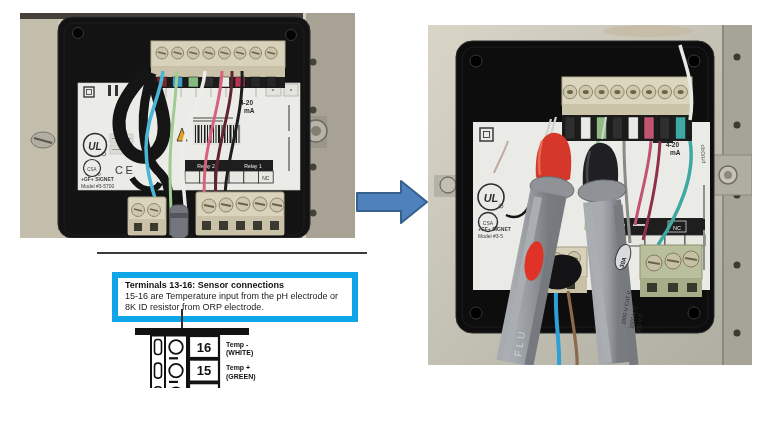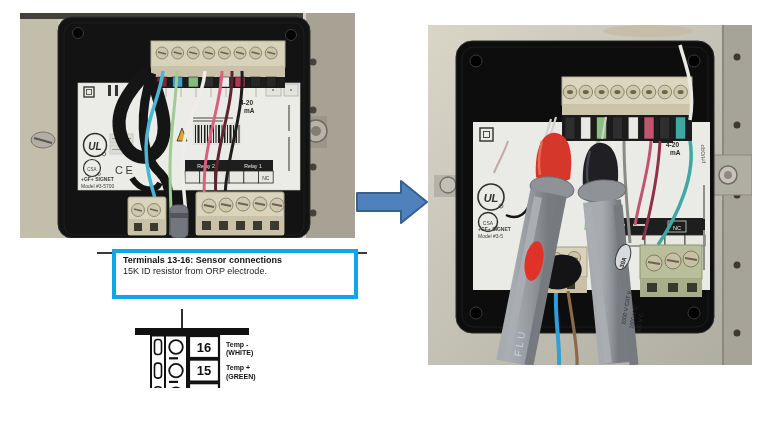--- a/index.html
+++ b/index.html
@@ -5,22 +5,22 @@
   html,body { margin:0; padding:0; background:#ffffff; }
   .stage {
     position:relative; width:768px; height:388px; background:#ffffff;
     font-family:"Liberation Sans", sans-serif; overflow:hidden;border-radius:13px;
   }
   .photo-left  { position:absolute; left:20px;  top:13px;  width:335px; height:225px; }
   .photo-right { position:absolute; left:428px; top:25px;  width:324px; height:340px; }
   .arrow       { position:absolute; left:355px; top:178px; width:74px;  height:48px; }
   .callout-line{ position:absolute; left:97px;  top:252px; width:270px; height:2px; background:#3a3a3a; }
   .callout-box {
-    position:absolute; left:112px; top:249px; width:246px; height:50px;
-    border:4px solid #0ea5e9; background:#ffffff; box-sizing:border-box;
+    position:absolute; left:112px; top:272px; width:246px; height:50px;
+    border:6px solid #0ea5e9; background:#ffffff; box-sizing:border-box;
     padding:2px 6px 0 7px;
   }
   .callout-title { font-weight:bold; font-size:9px; line-height:11px; color:#111; white-space:nowrap; }
   .callout-text  { font-size:9px; line-height:11.3px; color:#222; white-space:nowrap; }
   .vline { position:absolute; left:181px; top:309px; width:2px;  height:20px; background:#2e2e2e; }
   .hbar  { position:absolute; left:135px; top:328px; width:114px; height:7px;  background:#111; }
   .terminal-diagram { position:absolute; left:146px; top:334px; width:170px; height:100px; }
   svg text { font-family:"Liberation Sans", sans-serif; }
 </style>
 </head>
@@ -420,21 +420,22 @@
       <text transform="translate(197,238) rotate(-72)" font-size="6" font-weight="bold" fill="#222" text-anchor="middle">30A</text>
       <text transform="translate(197,300) rotate(-80)" font-size="5.5" fill="#2e2e30">1000 V CAT II</text>
       <text transform="translate(205,304) rotate(-80)" font-size="5.5" fill="#2e2e30">1000 V C</text>
       <text transform="translate(212,308) rotate(-80)" font-size="5.5" fill="#2e2e30">600 V C</text>
     </g>
   </svg>
 
   <div class="callout-line"></div>
   <div class="callout-box">
     <div class="callout-title">Terminals 13-16: Sensor connections</div>
-    <div class="callout-text">15K ID resistor from ORP electrode.</div>
+    <div class="callout-text">15-16 are Temperature input from the pH electrode or</div>
+    <div class="callout-text">8K ID resistor from ORP electrode.</div>
   </div>
   <div class="vline"></div>
   <div class="hbar"></div>
 
   <svg class="terminal-diagram" viewBox="0 0 170 100">
     <rect x="5" y="1.5" width="14" height="94" fill="#fff" stroke="#111" stroke-width="2"></rect>
     <rect x="19" y="1.5" width="22" height="94" fill="#fff" stroke="#111" stroke-width="2"></rect>
     <g fill="#111">
       <rect x="23" y="23.2" width="9" height="2.2"></rect>
         <rect x="23" y="46.8" width="9" height="2.2"></rect>

